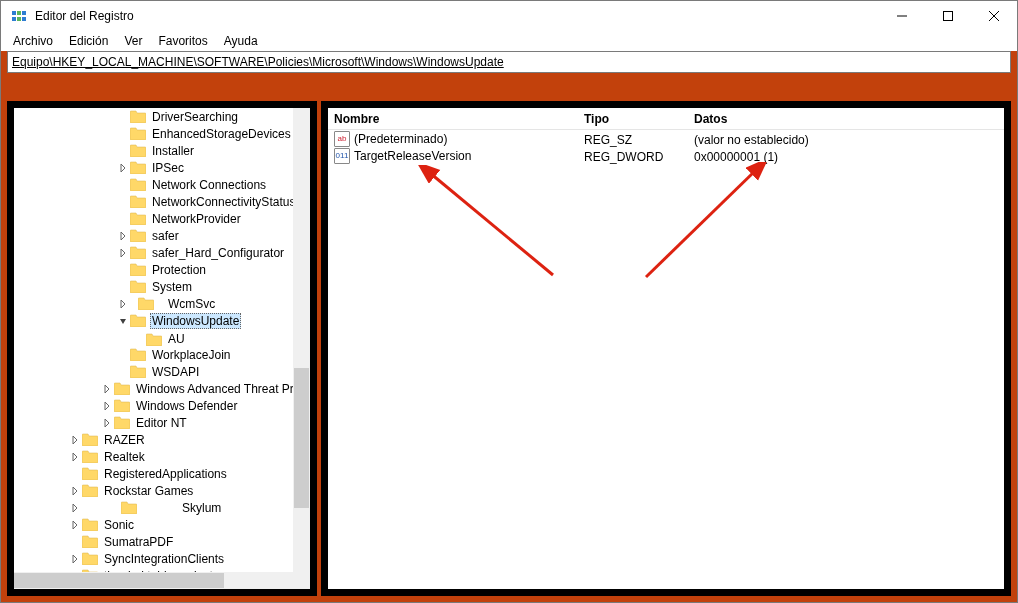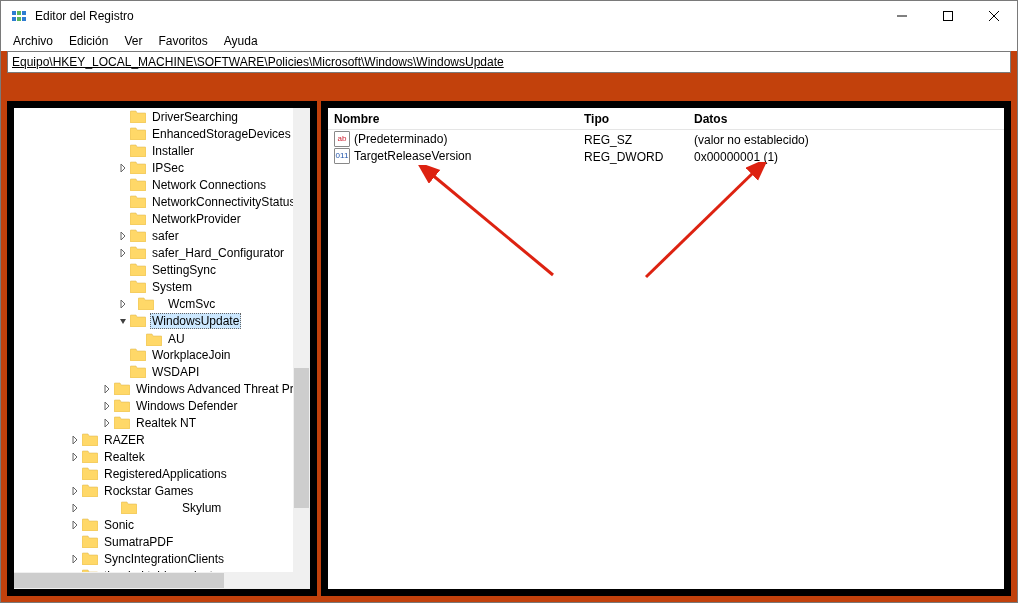--- a/index.html
+++ b/index.html
@@ -183,21 +183,21 @@
               <span class="folder-icon"><svg width="16" height="13" viewBox="0 0 16 13">
                   <path d="M0 2 L0 12 Q0 13 1 13 L15 13 Q16 13 16 12 L16 4 Q16 3 15 3 L7 3 L6 1 L1 1 Q0 1 0 2 Z" fill="#ffd868" stroke="#d9b34a" stroke-width="0.5"></path>
                 </svg></span>
               <span class="label">safer_Hard_Configurator</span>
             </div>
             <div class="tree-row" style="padding-left:104px;">
               <span class="twisty"></span>
               <span class="folder-icon"><svg width="16" height="13" viewBox="0 0 16 13">
                   <path d="M0 2 L0 12 Q0 13 1 13 L15 13 Q16 13 16 12 L16 4 Q16 3 15 3 L7 3 L6 1 L1 1 Q0 1 0 2 Z" fill="#ffd868" stroke="#d9b34a" stroke-width="0.5"></path>
                 </svg></span>
-              <span class="label">SettingSync</span>
+              <span class="label">Protection</span>
             </div>
             <div class="tree-row" style="padding-left:104px;">
               <span class="twisty"></span>
               <span class="folder-icon"><svg width="16" height="13" viewBox="0 0 16 13">
                   <path d="M0 2 L0 12 Q0 13 1 13 L15 13 Q16 13 16 12 L16 4 Q16 3 15 3 L7 3 L6 1 L1 1 Q0 1 0 2 Z" fill="#ffd868" stroke="#d9b34a" stroke-width="0.5"></path>
                 </svg></span>
               <span class="label">System</span>
             </div>
             <div class="tree-row" style="padding-left:104px;gap:8px;">
               <span class="twisty">
@@ -266,21 +266,21 @@
             </div>
             <div class="tree-row" style="padding-left:88px;">
               <span class="twisty">
                 <svg width="8" height="8" viewBox="0 0 8 8">
                   <path d="M2 0 L6 4 L2 8 Z" fill="none" stroke="#666" stroke-width="1"></path>
                 </svg>
               </span>
               <span class="folder-icon"><svg width="16" height="13" viewBox="0 0 16 13">
                   <path d="M0 2 L0 12 Q0 13 1 13 L15 13 Q16 13 16 12 L16 4 Q16 3 15 3 L7 3 L6 1 L1 1 Q0 1 0 2 Z" fill="#ffd868" stroke="#d9b34a" stroke-width="0.5"></path>
                 </svg></span>
-              <span class="label">Realtek NT</span>
+              <span class="label">Editor NT</span>
             </div>
             <div class="tree-row" style="padding-left:56px;">
               <span class="twisty">
                 <svg width="8" height="8" viewBox="0 0 8 8">
                   <path d="M2 0 L6 4 L2 8 Z" fill="none" stroke="#666" stroke-width="1"></path>
                 </svg>
               </span>
               <span class="folder-icon"><svg width="16" height="13" viewBox="0 0 16 13">
                   <path d="M0 2 L0 12 Q0 13 1 13 L15 13 Q16 13 16 12 L16 4 Q16 3 15 3 L7 3 L6 1 L1 1 Q0 1 0 2 Z" fill="#ffd868" stroke="#d9b34a" stroke-width="0.5"></path>
                 </svg></span>

